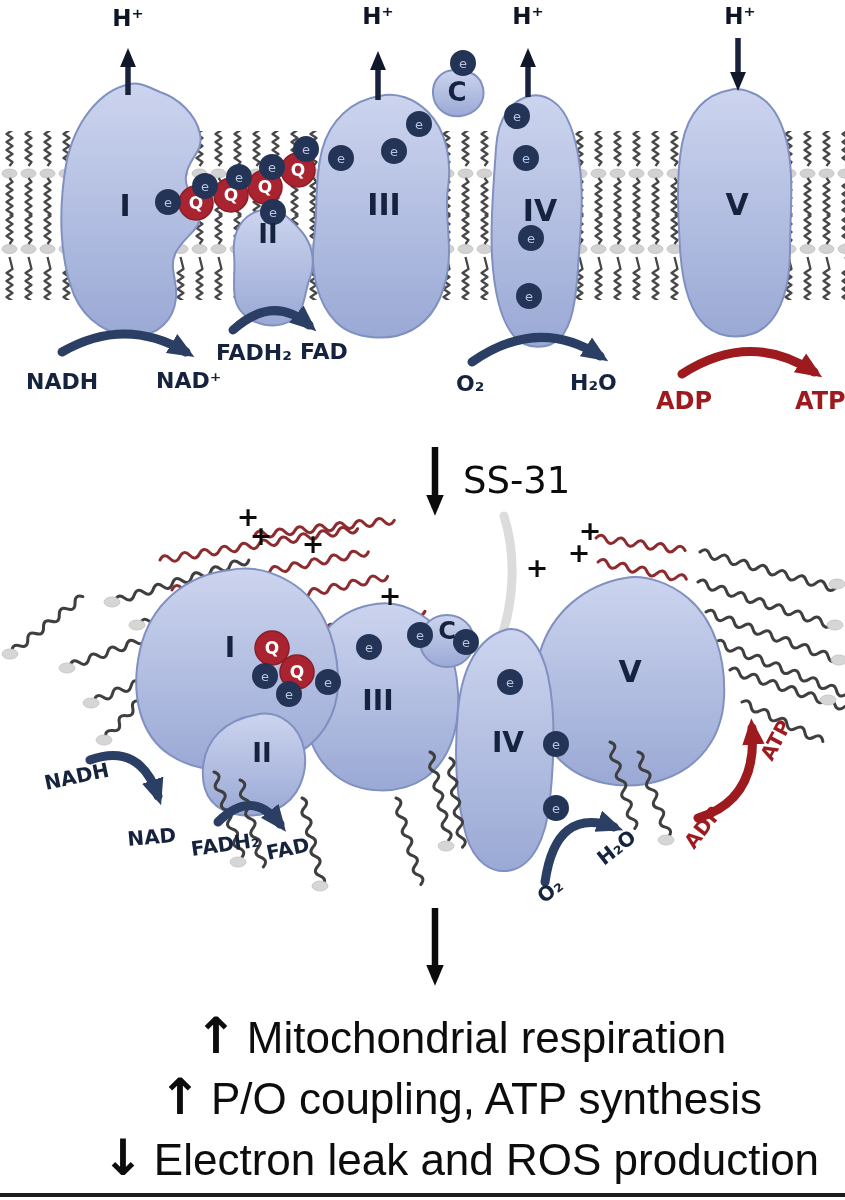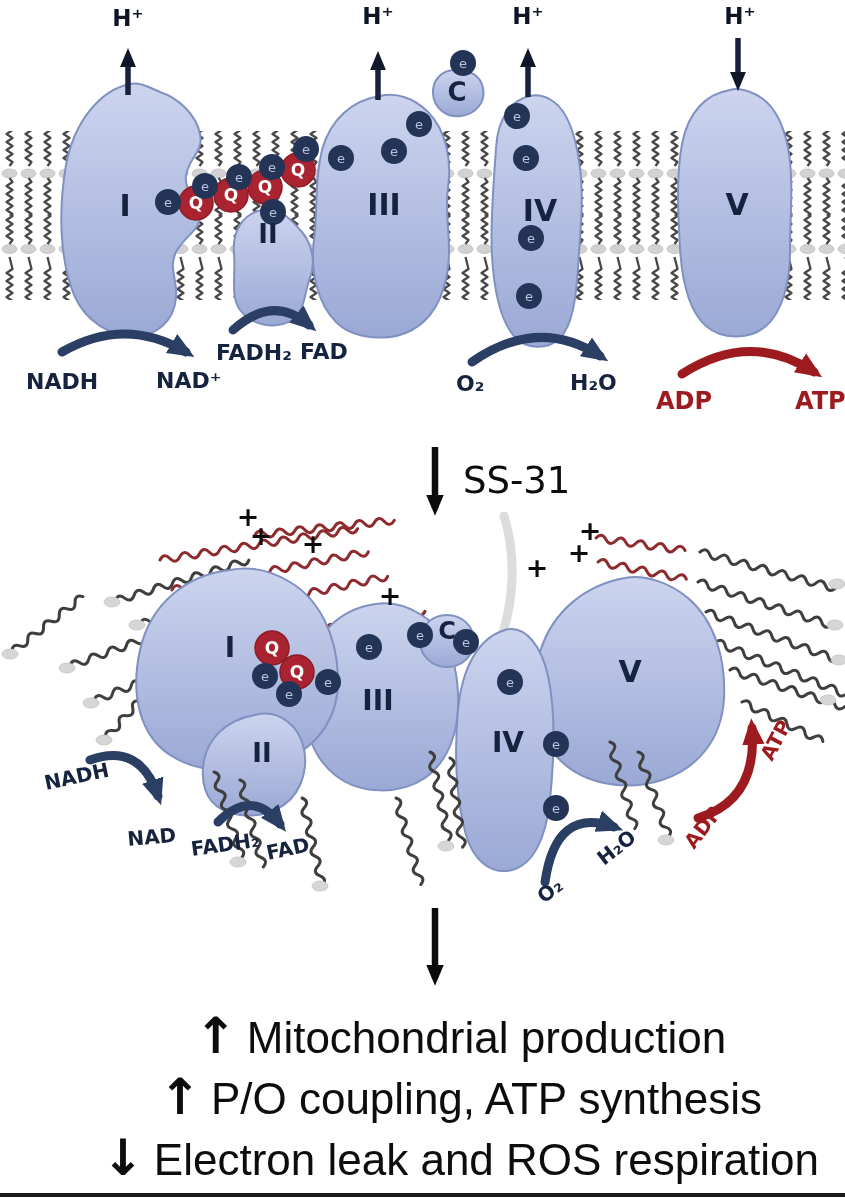--- a/index.html
+++ b/index.html
@@ -261,23 +261,23 @@
     <path class="arcR" stroke-width="8" marker-end="url(#ah-red)" d="M698,818 Q758,800 752,728"></path>
     <text class="rlabel-red" transform="translate(694,850) rotate(-52)">ADP</text>
     <text class="rlabel-red" transform="translate(772,762) rotate(-62)">ATP</text>
   </g>
 
   <path class="barrow" stroke-width="7" marker-end="url(#ah-blk2)" d="M435,908 L435,978"></path>
 </svg>
 
 <div class="outcomes">
   <div class="outcome-row">
-    <span class="outcome-arrow">↑</span><span>Mitochondrial production</span>
+    <span class="outcome-arrow">↑</span><span>Mitochondrial respiration</span>
   </div>
   <div class="outcome-row">
     <span class="outcome-arrow">↑</span><span>P/O coupling, ATP synthesis</span>
   </div>
   <div class="outcome-row">
-    <span class="outcome-arrow">↓</span><span>Electron leak and ROS respiration</span>
+    <span class="outcome-arrow">↓</span><span>Electron leak and ROS production</span>
   </div>
 </div>
 
 <div class="bottom-rule"></div>
 
 </body></html>

